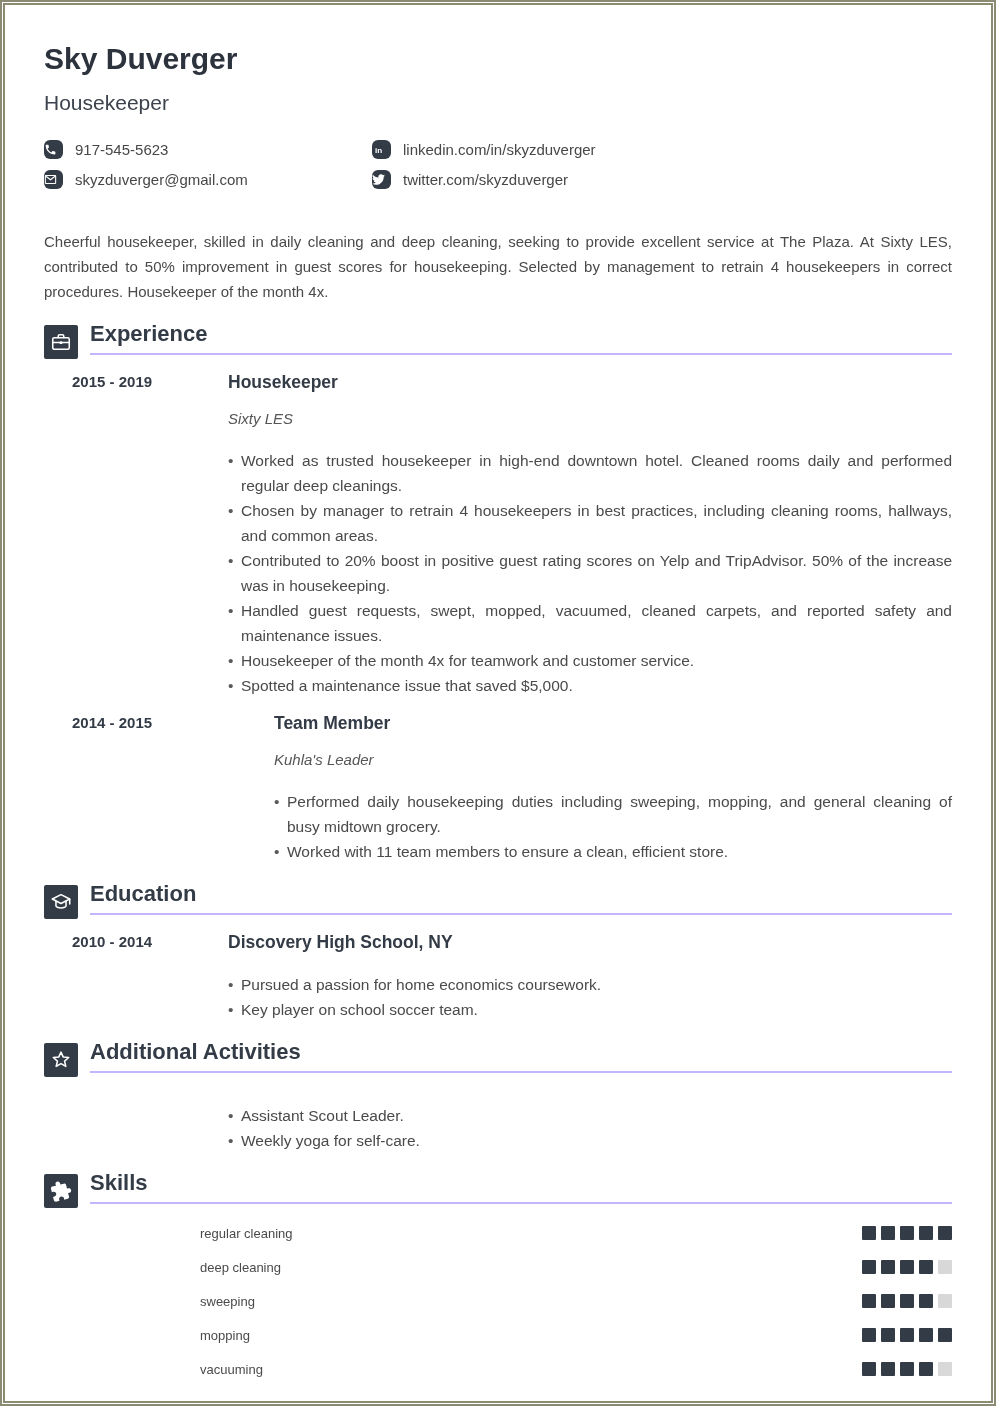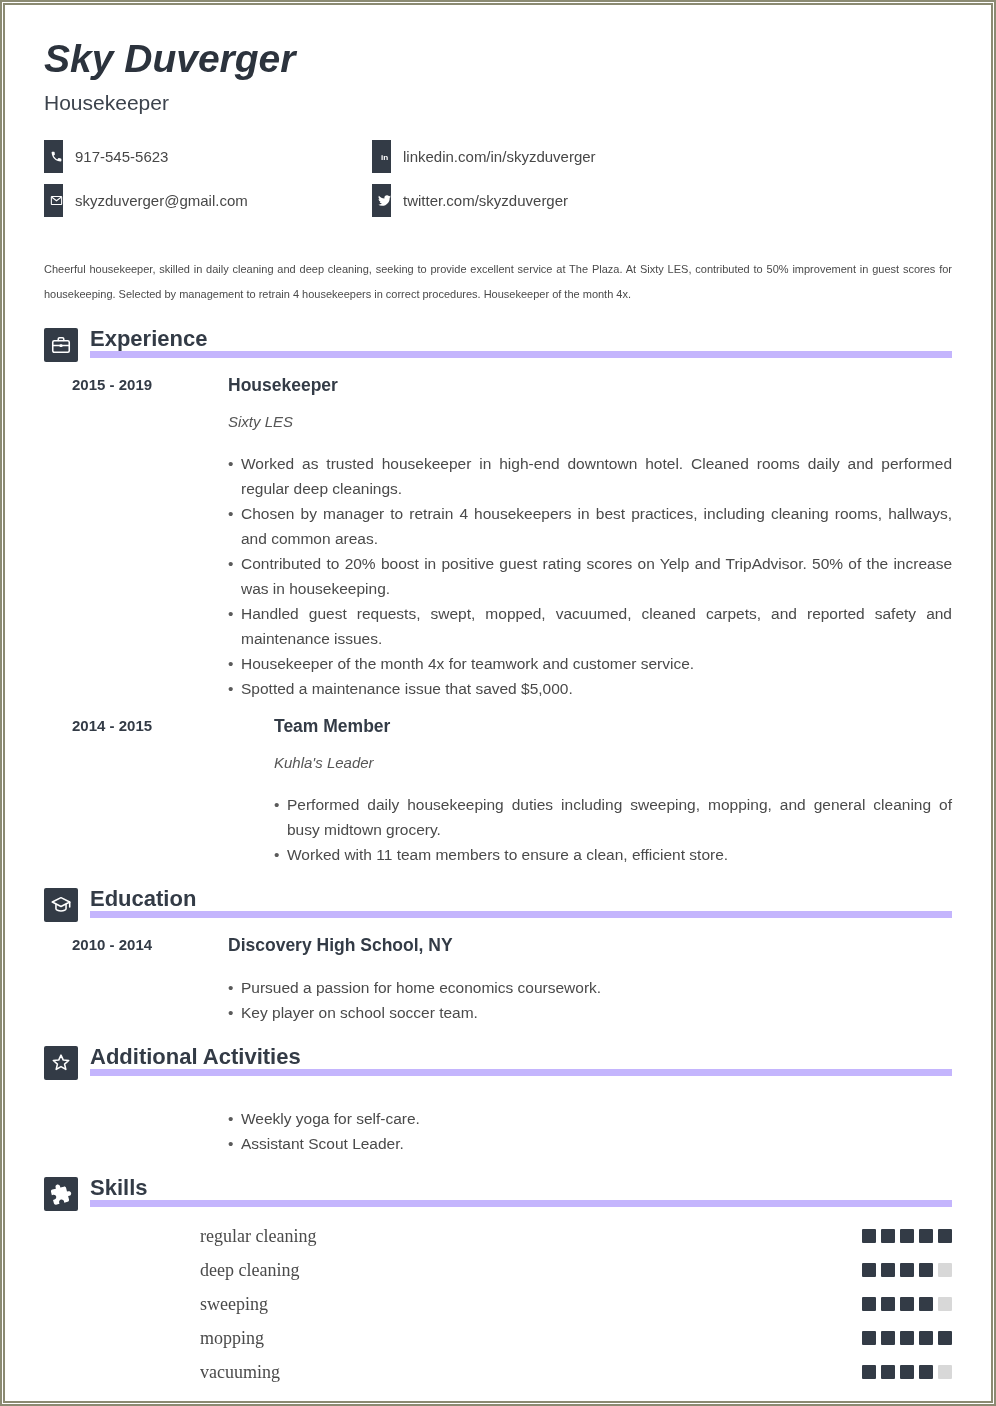--- a/index.html
+++ b/index.html
@@ -9,81 +9,81 @@
   .page {
     width:996px; height:1406px;
     border:5px double #8b8a72;
     background:#ffffff;
     padding:30px 39px 0 39px;
     overflow:hidden;
     position:relative;
   }
 
   
-  .name { font-size:39px; font-weight:bold; color:#2c333d; line-height:48px;font-style:italic; }
+  .name { font-size:30px; font-weight:bold; color:#2c333d; line-height:48px; }
   .subtitle { font-size:21px; color:#3c434d; line-height:26px; margin-top:7px; }
 
   .contacts {
     margin-top:24px;
     display:grid;
     grid-auto-flow:column;
     grid-template-rows:repeat(2, auto);
     grid-template-columns:328px 1fr;
     row-gap:11px;
   }
   .contact-item { display:flex; align-items:center; gap:12px; }
   .contact-icon {
-    width:19px; height:33px; border-radius:0;
+    width:19px; height:19px; border-radius:6px;
     background:#333b46; color:#fff;
-    display:inline-flex; align-items:center; justify-content:flex-end;
+    display:inline-flex; align-items:center; justify-content:flex-start;
     flex:0 0 19px;
   }
   .contact-icon svg { width:13px; height:13px; display:block; }
   .contact-text { font-size:15px; color:#474747; }
 
   
   .summary {
     margin-top:40px;
-    font-size:11px; line-height:25px; color:#4a4a4a;
+    font-size:15px; line-height:25px; color:#4a4a4a;
     text-align:justify;
   }
 
   
   .section { margin-top:17px; }
   .sec-head { display:flex; align-items:flex-end; gap:12px; }
   .sec-icon {
     width:34px; height:34px; border-radius:2px;
     background:#333b46; color:#fff;
     display:inline-flex; align-items:center; justify-content:center;
     flex:0 0 34px;
     transform:translateY(4px);
   }
   .sec-icon svg { width:22px; height:22px; display:block; }
-  .sec-title-wrap { flex:1; border-bottom:7px solid #c4b5fd; }
+  .sec-title-wrap { flex:1; border-bottom:2px solid #c4b5fd; padding-bottom:7px; }
   .sec-title { font-size:22px; font-weight:bold; color:#333b46; line-height:24px; }
 
   .entries { margin-top:16px; }
   .entry { display:flex; }
   .entry + .entry { margin-top:14px;gap:46px; }
   .entry-dates { width:156px; flex:0 0 156px; font-size:15px; font-weight:bold; color:#333b46; padding-top:2px;margin-left:28px; }
   .entry-body { flex:1; }
   .entry-role { font-size:17.5px; font-weight:bold; color:#333b46; line-height:22px; }
   .entry-org { font-style:italic; font-size:15px; color:#565656; margin-top:16px; line-height:20px; }
   ul.bullets { list-style:none; margin-top:19px; }
   ul.bullets li {
     position:relative; padding-left:13px;
     font-size:15.5px; line-height:25px; color:#4a4a4a;
     text-align:justify;
   }
   ul.bullets li::before { content:"\2022"; position:absolute; left:0; color:#5a5a5a; }
 
   
   .skills-list { margin-top:12px; padding-left:156px; }
   .skill-row { display:flex; align-items:center; height:34px; }
-  .skill-name { flex:1; font-size:18px; color:#4a4a4a;font-family:Liberation Serif, serif; }
+  .skill-name { flex:1; font-size:13px; color:#4a4a4a; }
   .skill-rating { display:flex; gap:5px; }
   .skill-sq { width:14px; height:14px; border-radius:1px; background:#d8d8d8; }
   .skill-sq.filled { background:#333b46; }
 </style>
 </head>
 <body>
 
 <div class="page">
 
   <header>
@@ -208,22 +208,22 @@
       </span>
       <div class="sec-title-wrap">
         <h2 class="sec-title">Additional Activities</h2>
       </div>
     </div>
     <div class="entries">
         <div class="entry">
           <div class="entry-dates"></div>
           <div class="entry-body">
             <ul class="bullets" style="margin-top: 14px;">
+              <li>Assistant Scout Leader.</li>
               <li>Weekly yoga for self-care.</li>
-              <li>Assistant Scout Leader.</li>
             </ul>
           </div>
         </div>
       </div>
   </section>
 
   <section class="section">
     <div class="sec-head">
       <span class="sec-icon">
         <svg viewBox="0 0 24 24" fill="currentColor" style="transform:rotate(-14deg)">

